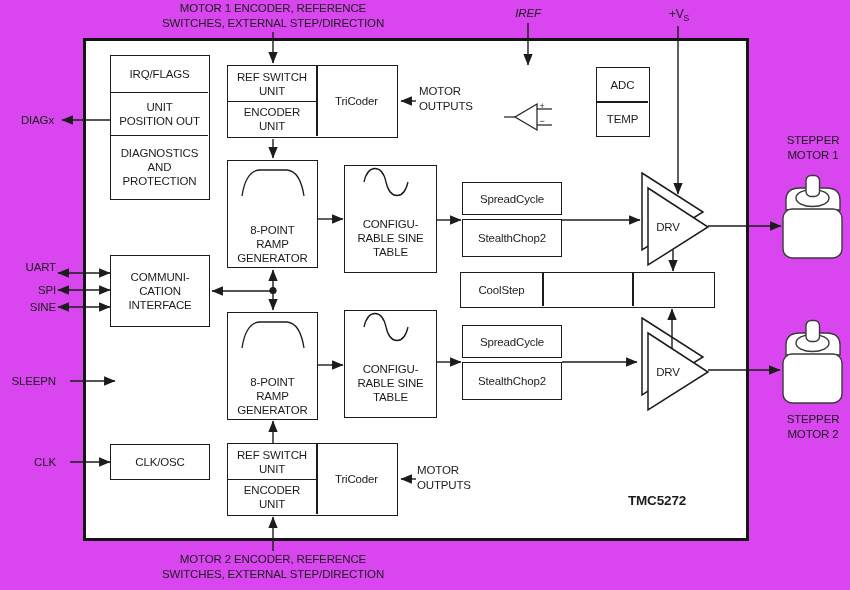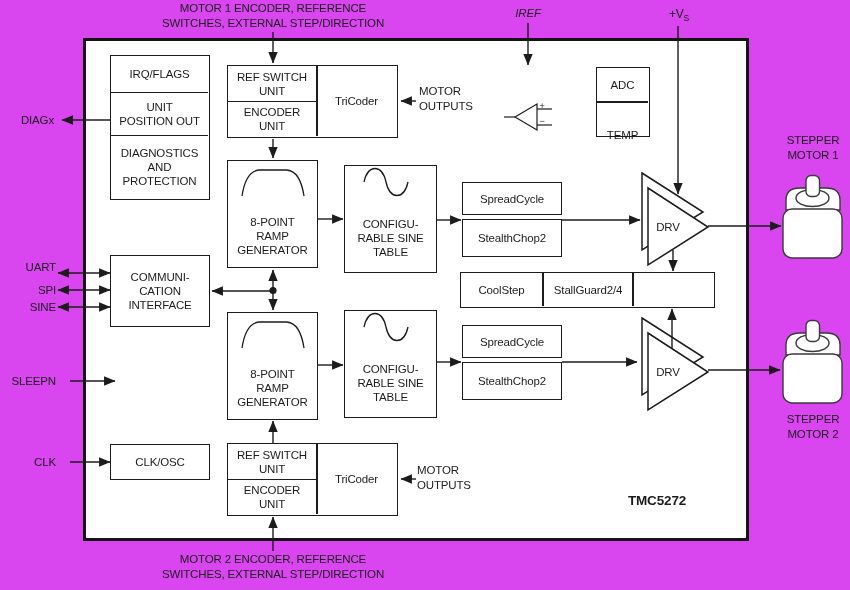--- a/index.html
+++ b/index.html
@@ -6,21 +6,21 @@
   .diagram{position:relative;width:850px;height:590px;background:#d946ef;overflow:hidden;
            font-family:"Liberation Sans",sans-serif;color:#1c1c1c;}
   .chip-border{position:absolute;left:83px;top:38px;width:666px;height:503px;
                border:3px solid #141414;box-sizing:border-box;background:#fff;}
   .box{position:absolute;box-sizing:border-box;border:1.5px solid #1c1c1c;background:#fff;}
   .lbl{display:flex;align-items:center;justify-content:center;text-align:center;
        white-space:pre-line;font-size:11.5px;line-height:14px;letter-spacing:-0.15px;}
   .cell{position:absolute;display:flex;align-items:center;justify-content:center;
         text-align:center;white-space:pre-line;font-size:11.5px;line-height:14px;letter-spacing:-0.15px;}
   .divider{position:absolute;background:#1c1c1c;}
-  .bottomtext{flex-direction:column;justify-content:flex-end;padding-bottom:10px;}
+  .bottomtext{flex-direction:column;justify-content:flex-end;padding-bottom:2px;}
   .toptext{flex-direction:column;justify-content:flex-start;padding-top:13px;}
   .pin{position:absolute;font-size:11.5px;line-height:14.5px;letter-spacing:-0.15px;
        white-space:pre-line;}
   .pin.right{text-align:right;}
   .pin.center{text-align:center;}
   .pin.left{text-align:left;}
   .svg-layer{position:absolute;left:0;top:0;z-index:4;}
   .overlay{position:absolute;z-index:5;font-size:11.5px;letter-spacing:-0.15px;
            display:flex;align-items:center;justify-content:center;text-align:center;}
   .partnum{font-weight:bold;font-size:13.5px;}
@@ -87,21 +87,20 @@
   <div class="box lbl bottomtext" style="left:344px;top:165px;width:93px;height:108px;padding-bottom:13px;">CONFIGU-
 RABLE SINE
 TABLE</div>
 
   <div class="box lbl" style="left:462px;top:182px;width:100px;height:33px;">SpreadCycle</div>
   <div class="box lbl" style="left:462px;top:219px;width:100px;height:38px;">StealthChop2</div>
 
   <div class="box" style="left:460px;top:272px;width:255px;height:36px;">
     <div class="cell" style="left:0;top:0;width:81px;height:33px;">CoolStep</div>
     <div class="divider" style="left:81px;top:0;width:1.5px;height:33px;"></div>
-    <div class="cell" style="left:82px;top:0;width:90px;height:33px;">StallGuard2/4</div>
     <div class="divider" style="left:171px;top:0;width:1.5px;height:33px;"></div>
   </div>
 
   <div class="box lbl" style="left:462px;top:325px;width:100px;height:33px;">SpreadCycle</div>
   <div class="box lbl" style="left:462px;top:362px;width:100px;height:38px;">StealthChop2</div>
 
   <div class="box lbl bottomtext" style="left:227px;top:312px;width:91px;height:108px;">8-POINT
 RAMP
 GENERATOR</div>
   <div class="box lbl bottomtext" style="left:344px;top:310px;width:93px;height:108px;padding-bottom:13px;">CONFIGU-
@@ -115,21 +114,21 @@
     <div class="cell" style="left:0;top:35px;width:88px;height:35px;">ENCODER
 UNIT</div>
     <div class="divider" style="left:88px;top:0;width:1.5px;height:70px;"></div>
     <div class="cell" style="left:89px;top:0;width:79px;height:70px;">TriCoder</div>
   </div>
 
 
   <div class="box" style="left:596px;top:67px;width:54px;height:70px;">
     <div class="cell" style="left:0;top:0;width:51px;height:33px;">ADC</div>
     <div class="divider" style="left:0;top:33px;width:51px;height:1.5px;"></div>
-    <div class="cell" style="left:0;top:50px;width:51px;height:33px;">TEMP</div>
+    <div class="cell" style="left:0;top:34px;width:51px;height:33px;">TEMP</div>
   </div>
 
   <svg class="svg-layer" width="850" height="590" viewBox="0 0 850 590" fill="none" stroke="#1c1c1c" stroke-width="1.4">
     <defs>
       <marker id="ah" viewBox="0 0 12 10" refX="11" refY="5" markerWidth="12.5" markerHeight="10.5" markerUnits="userSpaceOnUse" orient="auto-start-reverse">
         <path d="M0.5,0.5 L11.5,5 L0.5,9.5 Z" fill="#1c1c1c" stroke="none"></path>
       </marker>
     </defs>
 
     <g fill="#ffffff" stroke-width="1.5">

